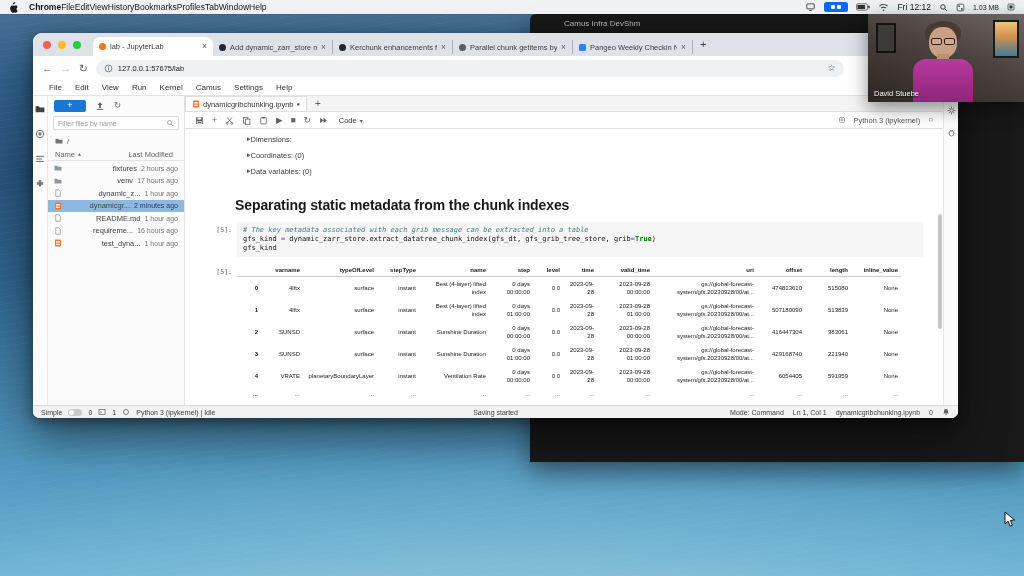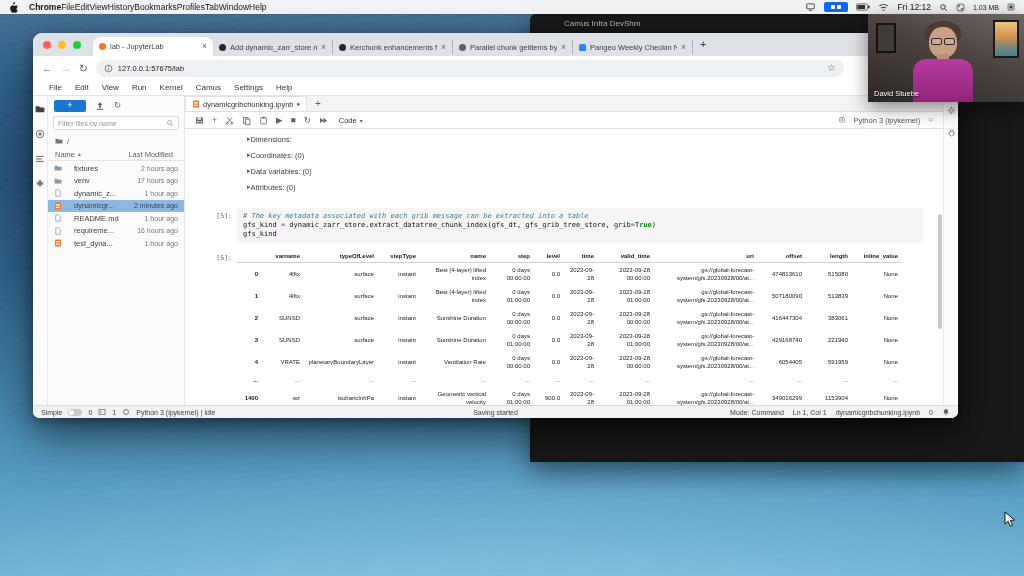--- a/index.html
+++ b/index.html
@@ -69,21 +69,21 @@
   .fbrowser{width:137px;background:#fbfbfb;border-right:1px solid #e4e4e4;display:flex;flex-direction:column;font-size:7.5px;flex:0 0 auto;}
   .fb-actions{height:19px;display:flex;align-items:center;gap:9px;padding:0 6px;}
   .fb-new{width:32px;height:12px;background:#1976d2;color:#fff;border-radius:2px;display:flex;align-items:center;justify-content:center;font-size:9px;line-height:1;}
   .fb-filter{height:14px;margin:1px 5px 3px;background:#fff;border:1px solid #dcdcdc;border-radius:2px;display:flex;align-items:center;padding:0 4px;color:#9a9a9a;font-size:7px;gap:3px;}
   .fb-filter-text{flex:1;white-space:nowrap;overflow:hidden;}
   .fb-crumb{height:12px;display:flex;align-items:center;gap:4px;padding:0 7px;color:#555;margin-top:2px;}
   .fb-headers{height:13px;display:flex;align-items:center;padding:0 7px;color:#616161;border-bottom:1px solid #e4e4e4;gap:2px;margin-top:1px;}
   .fb-lm{margin-left:auto;padding-right:4px;}
   .sc{font-size:5px;color:#757575;}
   .fb-list{flex:1;padding-top:1px;}
-  .frow{height:12.5px;display:flex;align-items:center;gap:12px;padding:0 6px;color:#424242;}
+  .frow{height:12.5px;display:flex;align-items:center;gap:4px;padding:0 6px;color:#424242;text-align:right;}
   .frow.sel{background:#8fb8e0;}
   .ficon{display:inline-flex;flex:0 0 auto;}
   .fname{flex:1;white-space:nowrap;overflow:hidden;min-width:0;}
   .fmod{font-size:7px;color:#757575;white-space:nowrap;}
   .frow.sel .fmod{color:#29405a;}
 
   .nbpanel{flex:1;display:flex;flex-direction:column;min-width:0;position:relative;background:#fff;}
   .nbtabs{height:16px;background:#f4f4f4;border-bottom:1px solid #e0e0e0;display:flex;align-items:flex-end;flex:0 0 auto;}
   .nbtab{height:15px;background:#fff;border:1px solid #e0e0e0;border-bottom:none;display:flex;align-items:center;gap:3px;padding:0 6px;font-size:7.5px;color:#333;}
   .nbtitle{white-space:nowrap;overflow:hidden;}
@@ -494,25 +494,22 @@
                   <span>Dimensions:</span>
                 </div>
                 <div class="xsec">
                   <span class="xcaret">▸</span>
                   <span>Coordinates: (0)</span>
                 </div>
                 <div class="xsec">
                   <span class="xcaret">▸</span>
                   <span>Data variables: (0)</span>
                 </div>
-                <div class="xsec">
-                  <span class="xcaret">▸</span>
-                  <span>Attributes: (0)</span>
-                </div>
-              </div>
+              </div>
+            <h2 class="mdheading">Separating static metadata from the chunk indexes</h2>
             <div class="cellrow">
               <div class="prompt">[5]:</div>
               <div class="editor">
                   <div class="code-line"><span class="tok-comment"># The key metadata associated with each grib message can be extracted into a table</span></div>
                   <div class="code-line"><span>gfs_kind </span><span class="tok-op">=</span><span> dynamic_zarr_store.extract_datatree_chunk_index(gfs_dt, gfs_grib_tree_store, grib</span><span class="tok-op">=</span><span class="tok-kw">True</span><span>)</span></div>
                   <div class="code-line"><span>gfs_kind</span></div>
                 </div>
             </div>
             <div class="cellrow out">
               <div class="prompt">[5]:</div>

